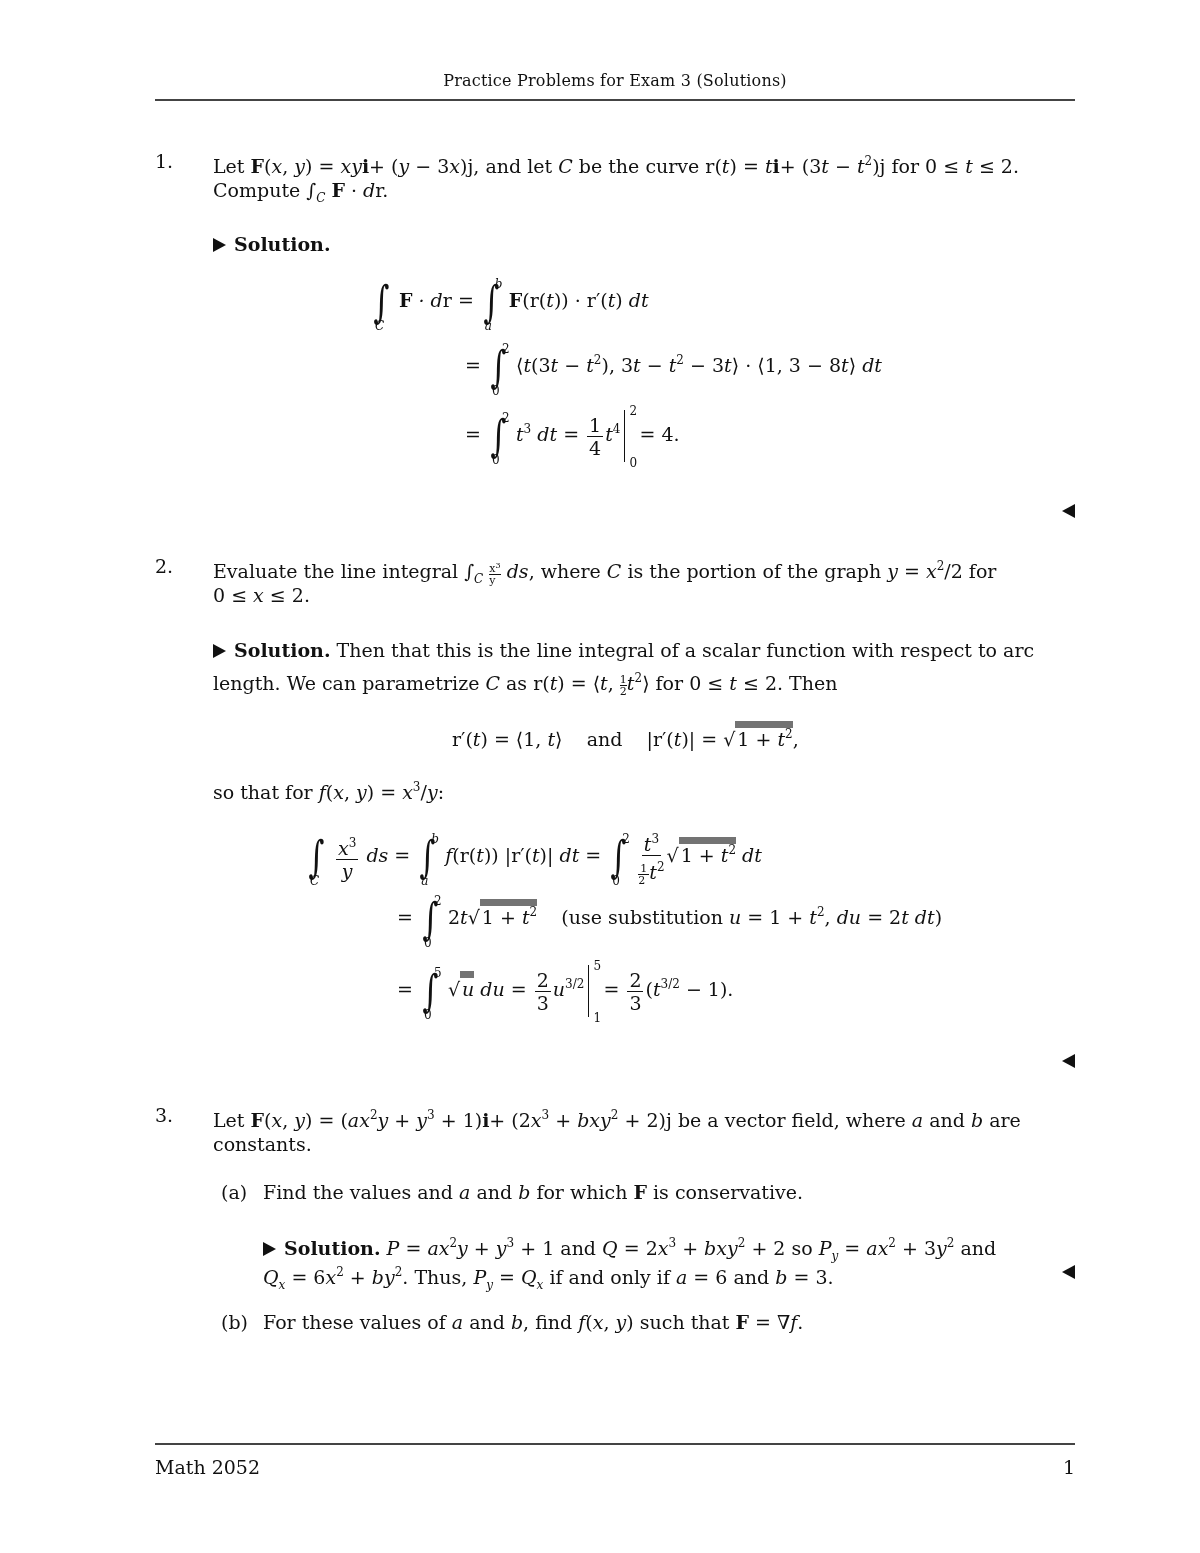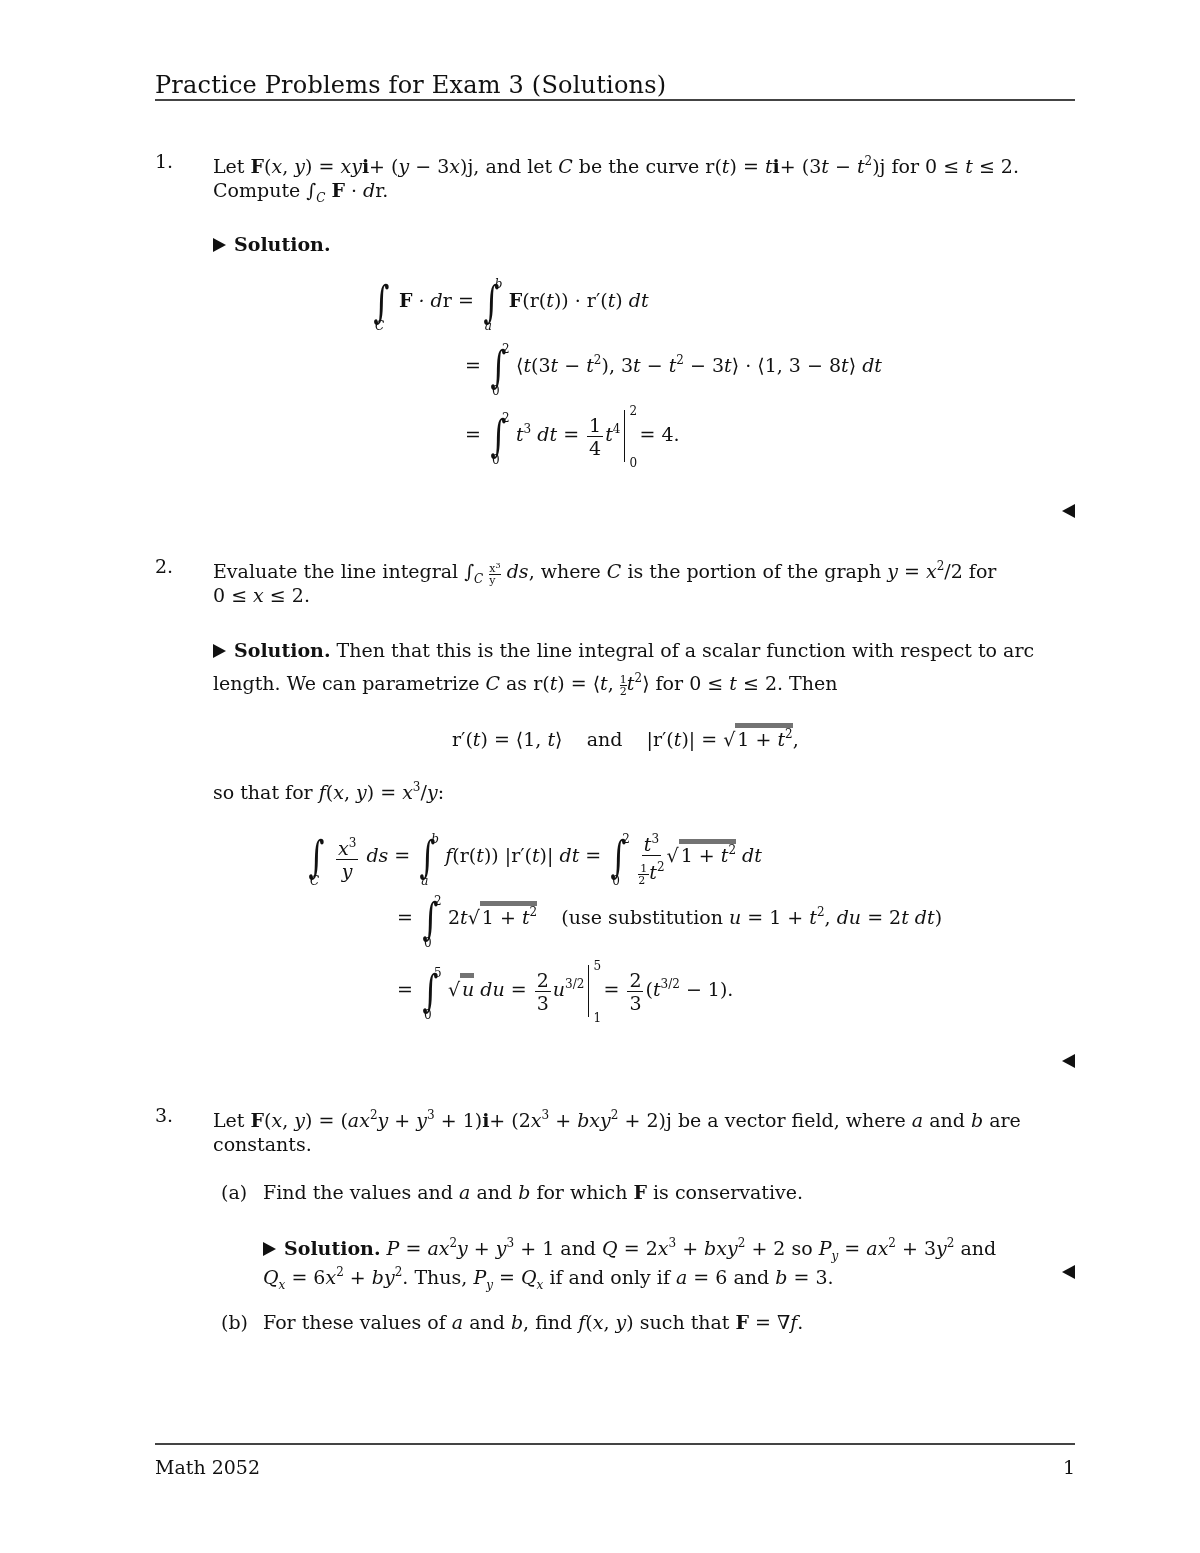--- a/index.html
+++ b/index.html
@@ -1,20 +1,20 @@
 <!DOCTYPE html>
 <html><head>
 <meta charset="utf-8">
 <style>
   html, body { margin: 0; padding: 0; background: #ffffff; }
   body { width: 1200px; height: 1553px; position: relative; overflow: hidden;
          font-family: "DejaVu Serif", "Liberation Serif", serif; color: #111; }
   .page { position: absolute; left: 155px; top: 0; width: 920px; height: 1553px; }
-  .header-title { position: absolute; top: 71px; left: 0; width: 920px; text-align: left;
-                  font-size: 24px; letter-spacing: 0.2px; }
+  .header-title { position: absolute; top: 71px; left: 0; width: 920px; text-align: center;
+                  font-size: 16px; letter-spacing: 0.2px; }
   .rule { position: absolute; left: 0; width: 920px; height: 2px; background: #444; }
   .rule.top { top: 99px; }
   .rule.bottom { top: 1443px; }
   .footer-left { position: absolute; top: 1456px; left: 0; font-size: 19px; }
   .footer-right { position: absolute; top: 1456px; right: 0; font-size: 19px; }
 
   .txt { position: absolute; font-size: 19px; line-height: 28px; white-space: nowrap; }
   .num { position: absolute; font-size: 19px; line-height: 28px; }
   .b { font-weight: bold; font-family: "DejaVu Serif", serif; }
   .i { font-style: italic; }
@@ -35,21 +35,21 @@
   .lim .hi { position: absolute; left: -8px; top: -30px; }
   .lim .lo { position: absolute; left: -18px; top: 12px; }
   .frac { display: inline-flex; flex-direction: column; align-items: center; vertical-align: middle;
           font-size: 19px; line-height: 22px; margin: 0 2px; }
   .frac .n { border-bottom: 1px solid #111; padding: 0 2px; }
   .sup { font-size: 12px; vertical-align: 8px; font-style: normal; }
   .sub { font-size: 12px; vertical-align: -5px; }
   .small-frac { display: inline-flex; flex-direction: column; font-size: 11px; line-height: 11px;
                 vertical-align: middle; font-style: normal; }
   .small-frac .n { border-bottom: 1px solid #111; }
-  .sqrt { border-top: 5px solid #737373; padding-left: 2px; }
+  .sqrt { border-top: 7px solid #737373; padding-left: 2px; }
   .bar-eval { display: inline-block; position: relative; border-left: 1.5px solid #111; height: 52px;
               vertical-align: middle; margin-left: 4px; margin-right: 14px; }
   .bar-eval .hi { position: absolute; left: 4px; top: -6px; font-size: 12px; font-style: normal; }
   .bar-eval .lo { position: absolute; left: 4px; bottom: -8px; font-size: 12px; font-style: normal; }
 </style>
 </head>
 <body>
 
 <div class="page">
 

